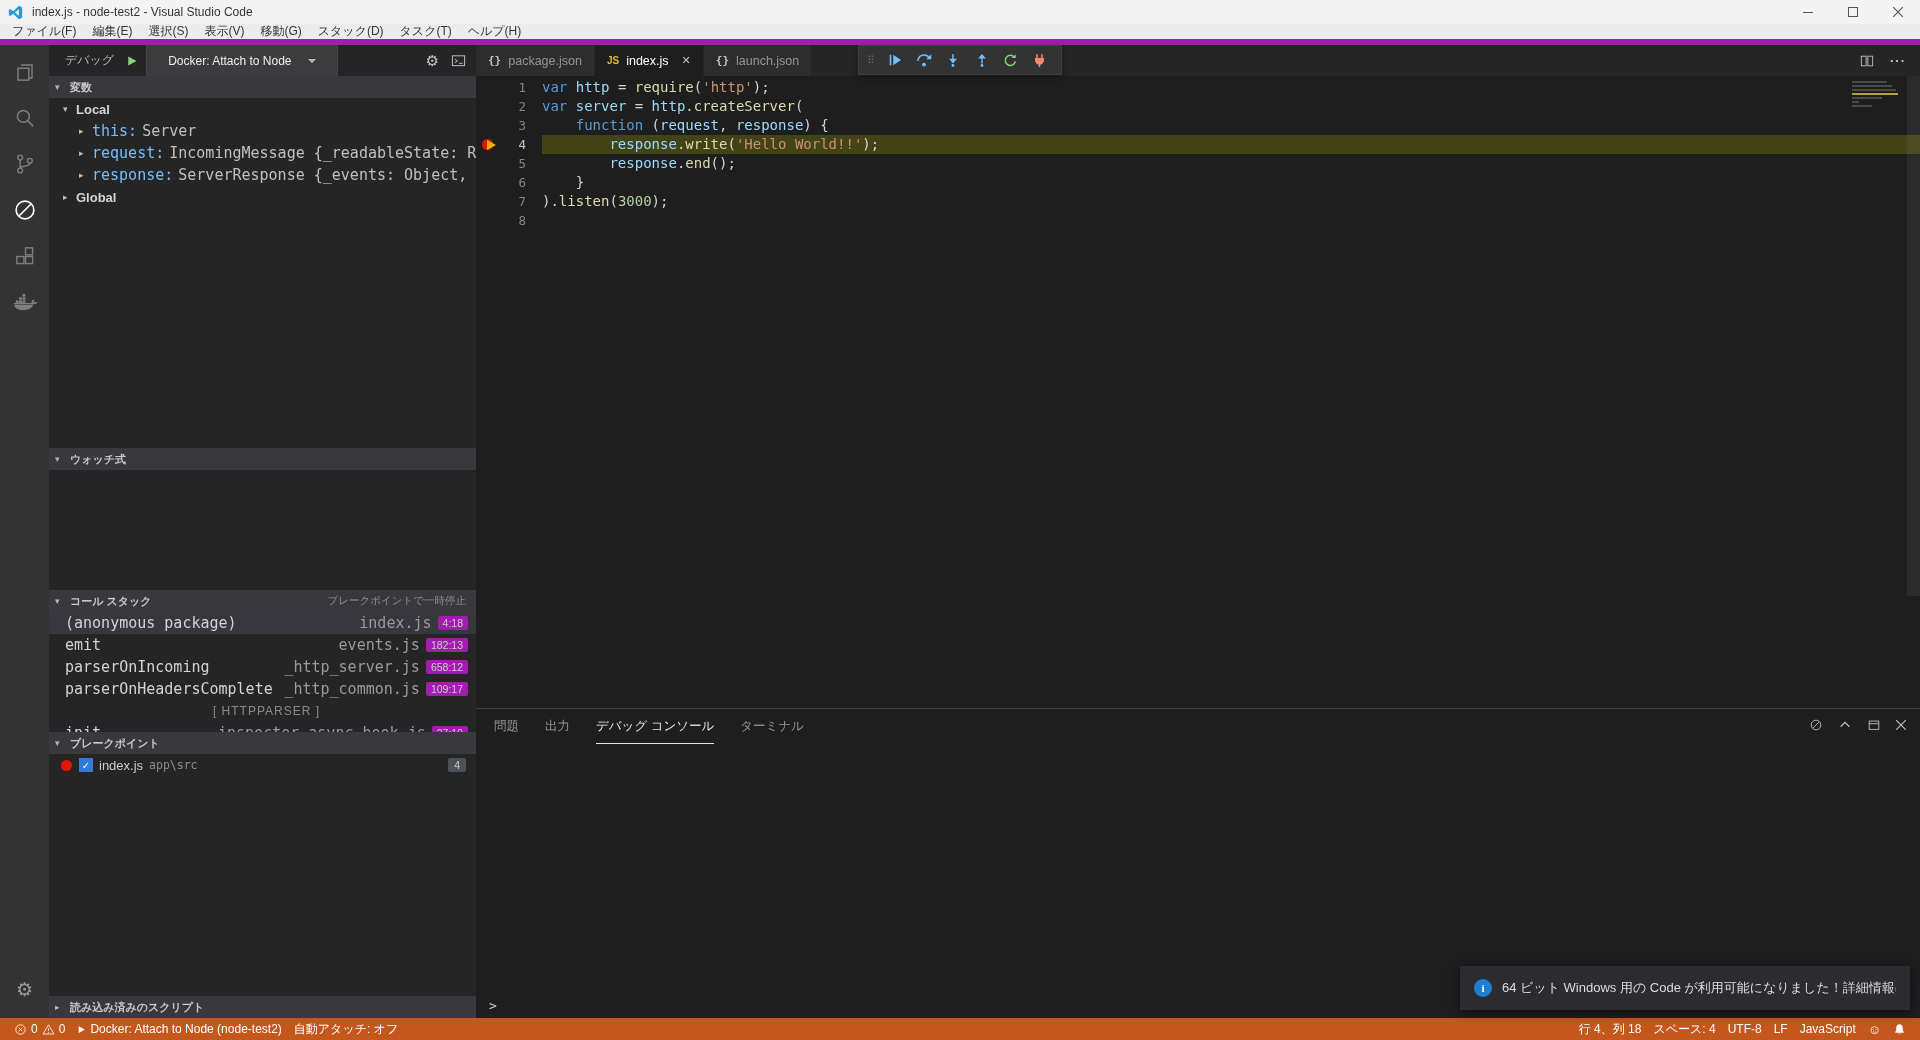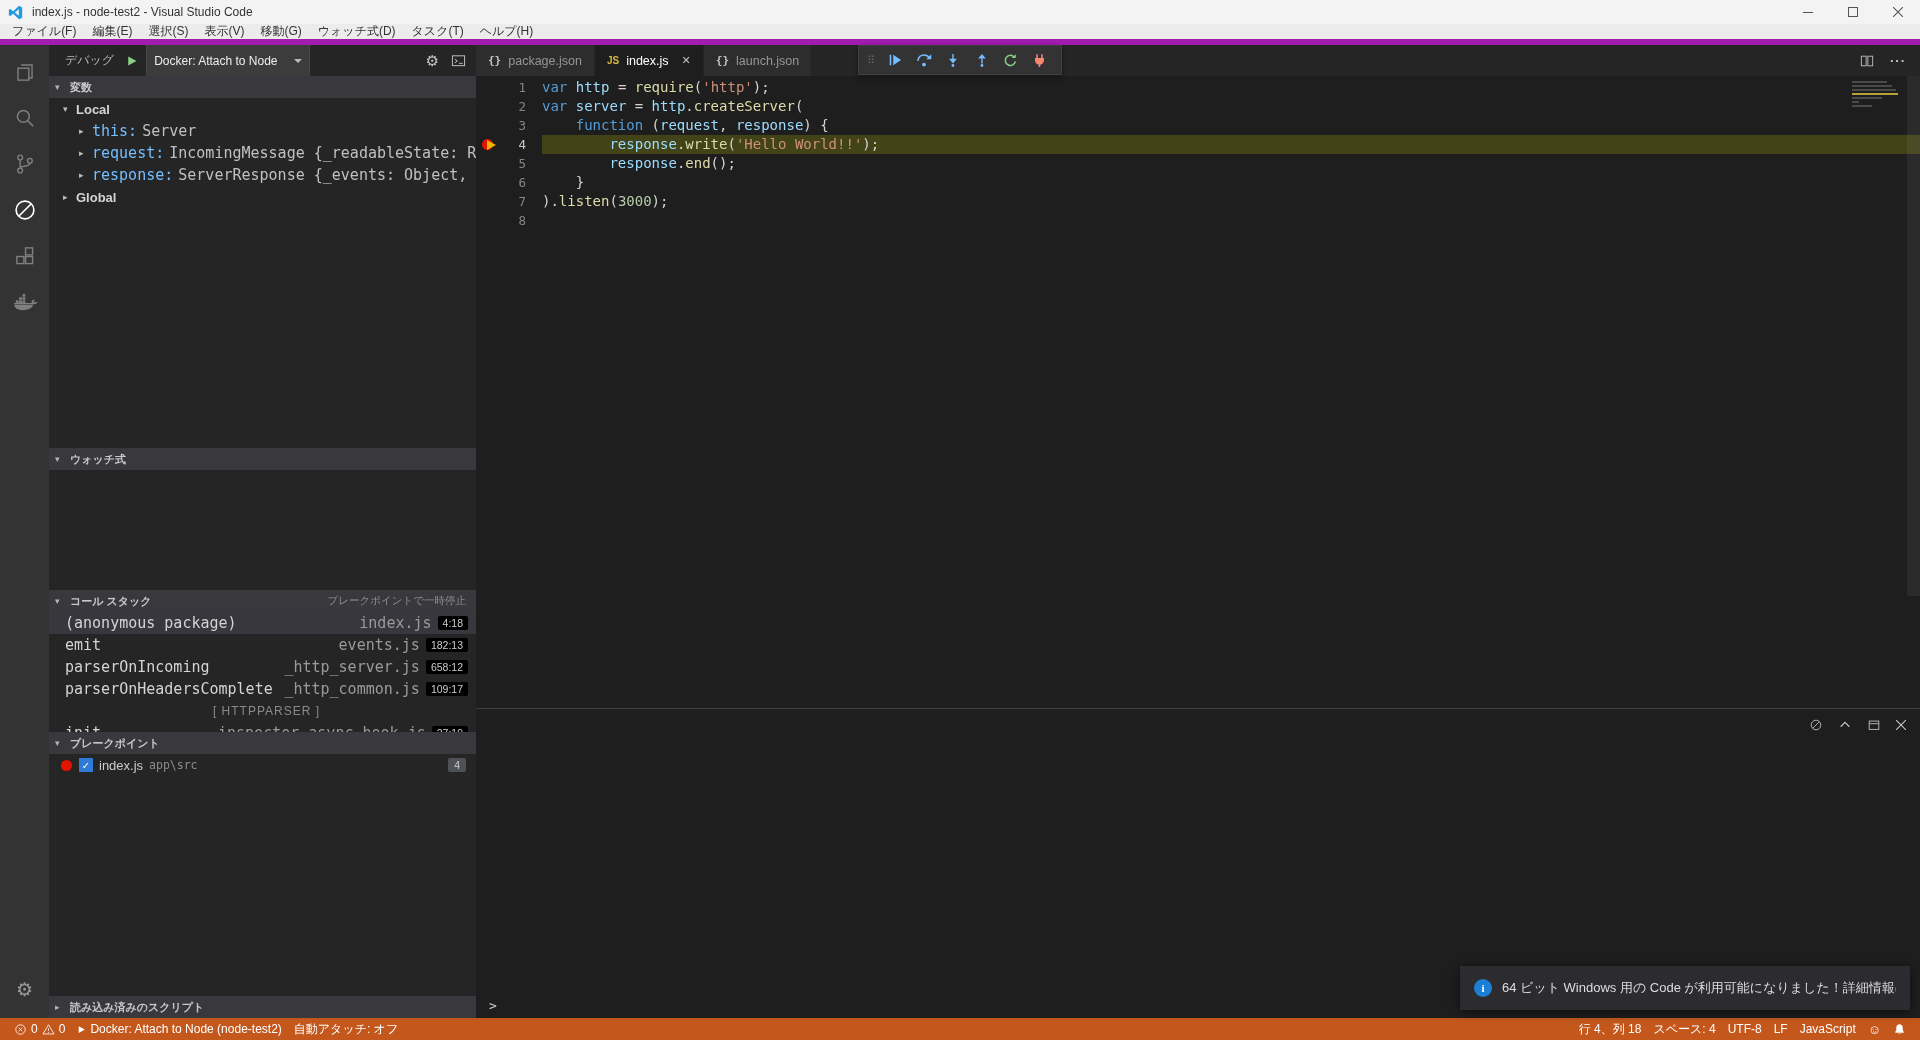--- a/index.html
+++ b/index.html
@@ -28,21 +28,21 @@
   .ab-item.active { color:#ffffff; }
   .ab-bottom { position:absolute; bottom:6px; left:0; width:49px; }
   .ab-bottom .ab-item { color:#9a9a9a; }
 
   
   .sidebar { width:427px; background:#252526; display:flex; flex-direction:column;
     color:#cccccc; font-size:13px; flex:none; overflow:hidden; }
   .debug-header { height:31px; display:flex; align-items:center; padding:0 10px 0 16px; gap:8px; flex:none; }
   .debug-title { font-size:12px; color:#bbbbbb; margin-right:4px; }
   .config-select { background:#3c3c3c; border:1px solid #464647; color:#eeeeee; font-size:12px;
-    height:38px; display:flex; align-items:center; padding:0 7px; gap:16px; }
+    height:38px; display:flex; align-items:center; padding:0 21px; gap:16px; }
   .config-select .caret { color:#bbbbbb; display:flex; }
   .header-actions { margin-left:auto; display:flex; gap:12px; align-items:center; color:#c5c5c5; }
 
   .section-header { height:22px; background:#38383d; display:flex; align-items:center;
     padding:0 10px 0 6px; font-size:11px; font-weight:bold; color:#c8c8c8; gap:3px; flex:none; }
   .section-header .tw { font-size:9px; width:12px; color:#b5b5b5; font-weight:normal; }
   .header-right { margin-left:auto; font-weight:normal; color:#8f8f8f; font-size:10.5px; }
 
   #variables-content { height:350px; overflow:hidden; }
   #watch-content { height:120px; }
@@ -55,21 +55,21 @@
   .tw { display:inline-block; width:13px; font-size:9px; color:#bcbcbc; flex:none; }
   .scope-label { font-weight:bold; color:#d4d4d4; }
   .var-name { color:#75beff; margin-right:5px; }
   .var-name, .var-value, .cs-name, .cs-file, .bp-path { font-family:"DejaVu Sans Mono", monospace; font-size:15px; }
   .var-value { color:#c0c0c0; overflow:hidden; }
 
   .cs-row { height:22px; display:flex; align-items:center; padding:0 8px 0 16px; }
   .cs-row.selected { background:#37373d; }
   .cs-name { color:#d4d4d4; margin-right:auto; white-space:nowrap; overflow:hidden; }
   .cs-file { color:#9a9a9a; margin-left:8px; white-space:nowrap; }
-  .cs-pos { background:#000000; color:#cccccc; font-size:10.5px; border-radius:2px;
+  .cs-pos { background:#a21caf; color:#cccccc; font-size:10.5px; border-radius:2px;
     padding:1px 5px; margin-left:6px; min-width:30px; text-align:center; flex:none; }
   .cs-label-row { justify-content:center; color:#8a8a8a; font-size:12px; letter-spacing:1px; }
 
   .bp-row { height:22px; display:flex; align-items:center; padding:0 10px 0 10px; gap:6px; }
   .bp-dot-cell { width:14px; flex:none; display:flex; align-items:center; justify-content:center; }
   .bp-circle { width:11px; height:11px; border-radius:50%; background:#e51400; display:inline-block; }
   .checkbox { width:14px; height:14px; border:1px solid #6f6f6f; background:#2b2b2c; flex:none;
     display:flex; align-items:center; justify-content:center; font-size:10px; color:#fff; }
   .checkbox.checked { background:#2f7bd6; border-color:#2f7bd6; }
   .bp-label { color:#cccccc; }
@@ -167,21 +167,21 @@
       </div>
   </div>
 </div>
 
 <div class="menubar" id="menubar">
     <span class="menu-item">ファイル(F)</span>
     <span class="menu-item">編集(E)</span>
     <span class="menu-item">選択(S)</span>
     <span class="menu-item">表示(V)</span>
     <span class="menu-item">移動(G)</span>
-    <span class="menu-item">ウォッチ式(D)</span>
+    <span class="menu-item">スタック(D)</span>
     <span class="menu-item">タスク(T)</span>
     <span class="menu-item">ヘルプ(H)</span>
   </div>
 
 <div class="main">
 
   <div class="activitybar">
     <div id="activity-items">
         <div class="ab-item">
           <svg width="26" height="26" viewBox="0 0 24 24" fill="none" stroke="currentColor" stroke-width="1.3">
@@ -449,20 +449,26 @@
           <div class="mm-line mm-hl" style="width:46px"></div>
           <div class="mm-line" style="width:30px"></div>
           <div class="mm-line" style="width:7px"></div>
           <div class="mm-line" style="width:20px"></div>
           <div class="mm-line" style="width:0px"></div>
         </div>
       <div class="scroll-strip"></div>
     </div>
 
     <div class="panel">
+      <div class="panel-tabs" id="panel-tabs">
+          <div class="panel-tab">問題</div>
+          <div class="panel-tab">出力</div>
+          <div class="panel-tab active">デバッグ コンソール</div>
+          <div class="panel-tab">ターミナル</div>
+        </div>
       <div class="panel-actions">
         <span style="display:flex">
             <svg width="14" height="14" viewBox="0 0 16 16" fill="none" stroke="currentColor">
               <circle cx="8" cy="8" r="5.5"></circle>
               <path d="M4.5 11.5l7-7"></path>
             </svg>
           </span>
         <span style="display:flex">
             <svg width="14" height="14" viewBox="0 0 16 16" fill="none" stroke="currentColor" stroke-width="1.3">
               <path d="M3 10l5-5 5 5"></path>

